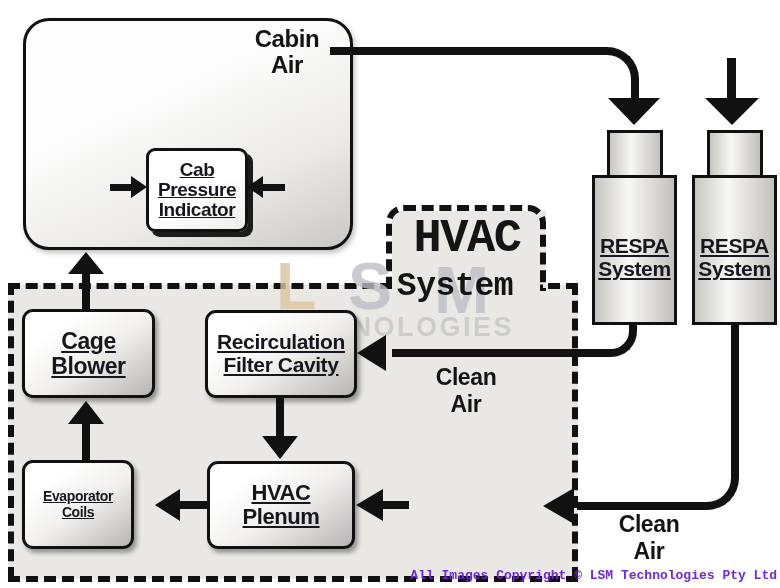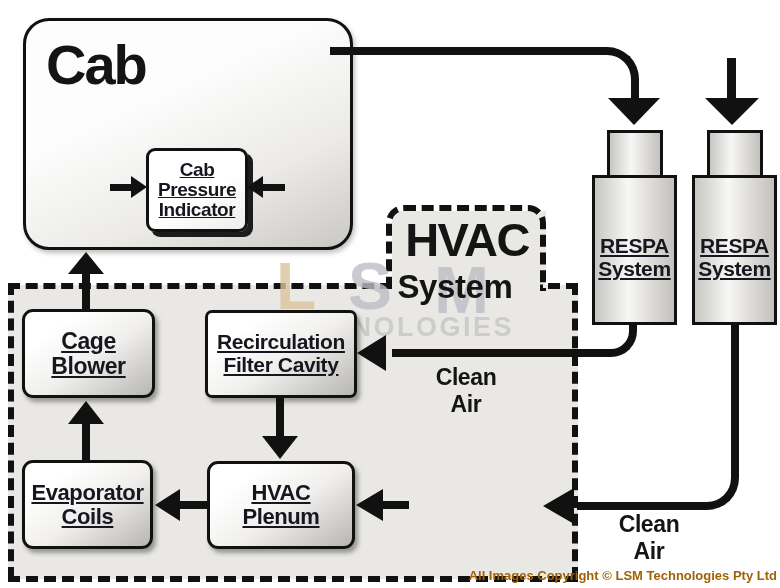--- a/index.html
+++ b/index.html
@@ -8,21 +8,21 @@
     position:relative; width:780px; height:588px; overflow:hidden;
     background:#ffffff; font-family:"Liberation Sans", sans-serif;
     color:#17171d;
   }
   
   .fill  { position:absolute; z-index:0; background:#e9e8e4; }
   .dash  { position:absolute; z-index:2; }
   .node  { position:absolute; z-index:3;text-decoration:underline; }
   .wm    { position:absolute; z-index:3; font-weight:bold; opacity:0.8; white-space:nowrap; }
   .flow  { position:absolute; z-index:4; }
-  .toptx { position:absolute; z-index:5; }
+  .toptx { position:absolute; z-index:5;font-family:Liberation Mono, monospace; }
 
   
   .box {
     border:3px solid #111; border-radius:11px;
     background:linear-gradient(145deg,#ffffff 22%,#f0efed 55%,#b7b6b3 100%);
     box-shadow:3px 4px 4px rgba(70,70,70,0.5);
     display:flex; align-items:center; justify-content:center; text-align:center;
     font-weight:bold; letter-spacing:-0.4px; line-height:1.08; color:#16161e;
   }
   .cyl {
@@ -59,21 +59,21 @@
   <div class="dash" style="left:386px; top:205px; width:160px; height:86px; border:6px dashed #111;
               border-bottom:none; border-radius:18px 18px 0 0;"></div>
 
   <div class="toptx lbl" style="left:388px; top:212px; width:158px; font-size:47px; letter-spacing:-1.5px;">HVAC</div>
   <div class="toptx lbl" style="left:376px; top:268px; width:158px; font-size:33px;">System</div>
 
   <div class="node box" style="left:23px; top:18px; width:330px; height:232px; border-radius:26px;
               background:linear-gradient(155deg,#fdfdfd 35%,#ebeae7 70%,#c9c8c5 100%);
               box-shadow:2px 3px 5px rgba(0,0,0,0.25); align-items:flex-start; justify-content:flex-start;">
   </div>
-  <div class="flow lbl" style="left:46px; top:32px; font-size:56px; letter-spacing:-2px;">Cab</div>
+  <div class="flow lbl" style="left:250px; top:26px; width:74px; font-size:24px; line-height:26px;">Cabin Air</div>
 
   <div class="node box" style="left:146px; top:148px; width:102px; height:84px; border-radius:9px; font-size:19px; line-height:20px;
               background:linear-gradient(150deg,#ffffff 55%,#ededeb 100%); box-shadow:5px 5px 0 #1c1c1c; padding:0 4px;">Cab Pressure Indicator</div>
   <div class="flow shaft" style="left:110px; top:184px; width:24px; height:7px;"></div>
   <div class="flow tri" style="left:131px; top:176px; border-top:11px solid transparent; border-bottom:11px solid transparent; border-left:16px solid #111;"></div>
   <div class="flow shaft" style="left:261px; top:184px; width:24px; height:7px;"></div>
   <div class="flow tri" style="left:247px; top:176px; border-top:11px solid transparent; border-bottom:11px solid transparent; border-right:16px solid #111;"></div>
 
   <div class="flow" style="left:330px; top:47px; width:309px; height:56px; border-top:8px solid #111; border-right:8px solid #111; border-top-right-radius:32px;"></div>
   <div class="flow tri" style="left:608px; top:98px; border-left:26px solid transparent; border-right:26px solid transparent; border-top:27px solid #111;"></div>
@@ -92,34 +92,34 @@
 
   <div class="flow" style="left:392px; top:325px; width:245px; height:32px; border-right:8px solid #111; border-bottom:8px solid #111; border-bottom-right-radius:26px;"></div>
   <div class="flow tri" style="left:357px; top:335px; border-top:18px solid transparent; border-bottom:18px solid transparent; border-right:29px solid #111;"></div>
   <div class="flow lbl" style="left:420px; top:364px; width:92px; font-size:23px;">Clean Air</div>
 
   <div class="flow" style="left:577px; top:325px; width:162px; height:185px; border-right:8px solid #111; border-bottom:8px solid #111; border-bottom-right-radius:32px;"></div>
   <div class="flow tri" style="left:543px; top:488px; border-top:18px solid transparent; border-bottom:18px solid transparent; border-right:31px solid #111;"></div>
   <div class="flow lbl" style="left:601px; top:511px; width:96px; font-size:23px;">Clean Air</div>
 
   <div class="node box" style="left:22px; top:309px; width:133px; height:89px; font-size:23px; padding:0 0;">Cage Blower</div>
-  <div class="node box" style="left:205px; top:310px; width:152px; height:88px; font-size:21px; padding:0 6px;border-radius:7px;">Recirculation Filter Cavity</div>
-  <div class="node box" style="left:22px; top:460px; width:131px; height:89px; font-size:22px; padding:0 8px;">Evaporator Coils</div>
+  <div class="node box" style="left:205px; top:310px; width:152px; height:88px; font-size:21px; padding:0 6px;">Recirculation Filter Cavity</div>
+  <div class="node box" style="left:22px; top:460px; width:112px; height:89px; font-size:14px; padding:0 8px;">Evaporator Coils</div>
   <div class="node box" style="left:207px; top:461px; width:148px; height:88px; font-size:22px; padding:0 24px;">HVAC Plenum</div>
 
   <div class="flow shaft" style="left:82px; top:271px; width:8px; height:39px;"></div>
   <div class="flow tri" style="left:68px; top:252px; border-left:18px solid transparent; border-right:18px solid transparent; border-bottom:22px solid #111;"></div>
 
   <div class="flow shaft" style="left:82px; top:424px; width:8px; height:37px;"></div>
   <div class="flow tri" style="left:68px; top:401px; border-left:18px solid transparent; border-right:18px solid transparent; border-bottom:23px solid #111;"></div>
 
   <div class="flow shaft" style="left:276px; top:398px; width:8px; height:40px;"></div>
   <div class="flow tri" style="left:262px; top:436px; border-left:18px solid transparent; border-right:18px solid transparent; border-top:23px solid #111;"></div>
 
   <div class="flow shaft" style="left:178px; top:501px; width:30px; height:8px;"></div>
   <div class="flow tri" style="left:155px; top:489px; border-top:16px solid transparent; border-bottom:16px solid transparent; border-right:25px solid #111;"></div>
 
   <div class="flow shaft" style="left:382px; top:501px; width:27px; height:8px;"></div>
   <div class="flow tri" style="left:356px; top:489px; border-top:16px solid transparent; border-bottom:16px solid transparent; border-right:27px solid #111;"></div>
 
-  <div class="toptx" style="right:3px; top:568px; font-size:13px; font-weight:bold; color:#a16207; white-space:nowrap;text-align:center;">All Images Copyright © LSM Technologies Pty Ltd</div>
+  <div class="toptx" style="right:3px; top:568px; font-size:13px; font-weight:bold; color:#6d28d9; white-space:nowrap;text-align:center;">All Images Copyright © LSM Technologies Pty Ltd</div>
 
 </div>
 
 </body></html>

